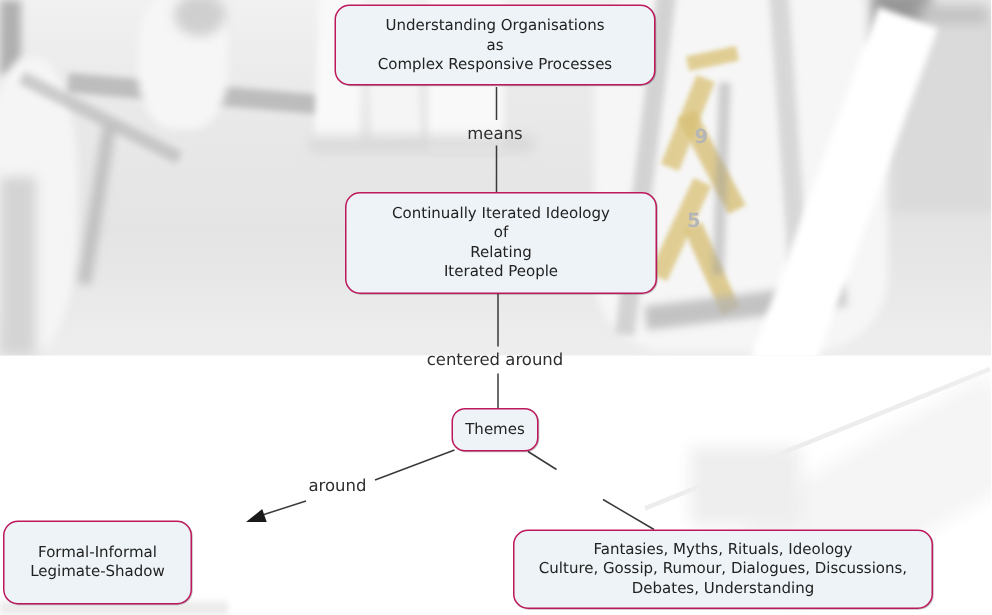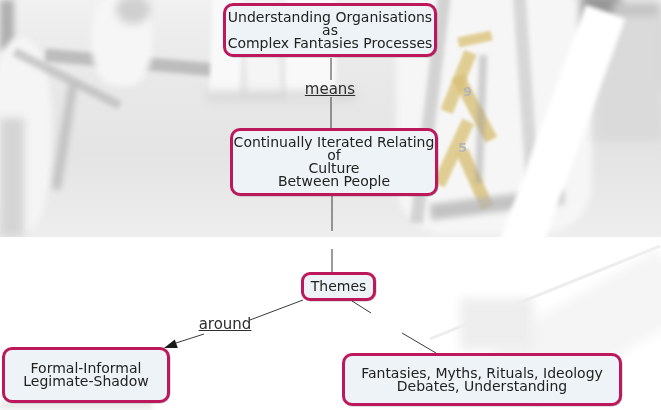--- a/index.html
+++ b/index.html
@@ -47,34 +47,34 @@
   .p-s1{left:421px;top:291px;width:248px;height:3px;background:#ededed;transform:rotate(-22deg)}
   .p-s2{left:498px;top:292px;width:190px;height:72px;background:#f5f5f5;transform:rotate(-30deg);filter:blur(5px)}
   .p-s3{left:460px;top:298px;width:74px;height:52px;background:#eeeeee;filter:blur(5px)}
   .p-s4{left:0;top:401px;width:152px;height:9px;background:#ebebeb;filter:blur(2px)}
   
   .links{position:absolute;left:0;top:0;z-index:2;}
   .link{stroke:#3a3a3a;stroke-width:1;fill:none;}
   .arrow{fill:#1a1a1a;stroke:none;}
   .lbl{
     position:absolute;z-index:3;transform:translate(-50%,-50%);
-    font-size:15px;color:#2e2e2e;white-space:nowrap;text-decoration:underline;
+    font-size:11px;color:#2e2e2e;white-space:nowrap;
   }
   .node{
     position:absolute;z-index:4;box-sizing:border-box;
-    background:#edf3f6;border:3px solid #be185d;border-radius:10px;
+    background:#edf3f6;border:1px solid #be185d;border-radius:10px;
     display:flex;flex-direction:column;align-items:center;justify-content:center;
-    font-size:14px;line-height:13px;color:#222;text-align:center;
+    font-size:10px;line-height:13px;color:#222;text-align:center;
     box-shadow:0.5px 0.5px 0 rgba(0,0,0,.25);
   }
   .node span{white-space:nowrap;}
   .n-root{left:223px;top:3px;width:214px;height:54px;}
   .n-proc{left:230px;top:128px;width:208px;height:68px;}
-  .n-themes{left:301px;top:272px;width:75px;height:29px;border-radius:9px;align-items:center;}
-  .n-types{left:2px;top:347px;width:168px;height:56px;}
+  .n-themes{left:301px;top:272px;width:58px;height:29px;border-radius:9px;align-items:center;}
+  .n-types{left:2px;top:347px;width:126px;height:56px;}
   .n-narr{left:342px;top:353px;width:280px;height:53px;}
 </style>
 </head>
 <body>
 
 <div class="stage">
 
   <div class="bg">
     <div class="photo">
       <div class="ps p-ldark"></div>
@@ -114,42 +114,44 @@
 
   <svg class="links" width="661" height="410" viewBox="0 0 661 410">
     <path class="link" d="M331,58 V80 M331,97 V128"></path>
     <path class="link" d="M332,196 V231 M332,249 V272"></path>
     <path class="link" d="M303,300 L250,320 M204,334 L176,343"></path>
     <polygon class="arrow" points="164,348 174.8,339.4 177.8,348"></polygon>
     <path class="link" d="M352,301 L371,313 M402,333 L436,353"></path>
   </svg>
 
   <span class="lbl" style="left:330px;top:89px">means</span>
+  <span class="lbl" style="left:330px;top:240px">centered around</span>
   <span class="lbl" style="left:225px;top:324px">around</span>
 
   <div class="node n-root">
     <span>Understanding Organisations</span>
     <span>as</span>
-    <span>Complex Fantasies Processes</span>
+    <span>Complex Responsive Processes</span>
   </div>
 
   <div class="node n-proc">
-    <span>Continually Iterated Relating</span>
+    <span>Continually Iterated Ideology</span>
     <span>of</span>
-    <span>Culture</span>
-    <span>Between People</span>
+    <span>Relating</span>
+    <span>Iterated People</span>
   </div>
 
   <div class="node n-themes">
     <span>Themes</span>
   </div>
 
   <div class="node n-types">
     <span>Formal-Informal</span>
     <span>Legimate-Shadow</span>
   </div>
 
   <div class="node n-narr">
     <span>Fantasies, Myths, Rituals, Ideology</span>
+    <span>Culture, Gossip, Rumour, Dialogues, Discussions,</span>
     <span>Debates, Understanding</span>
   </div>
 
 </div>
 
 </body></html>

